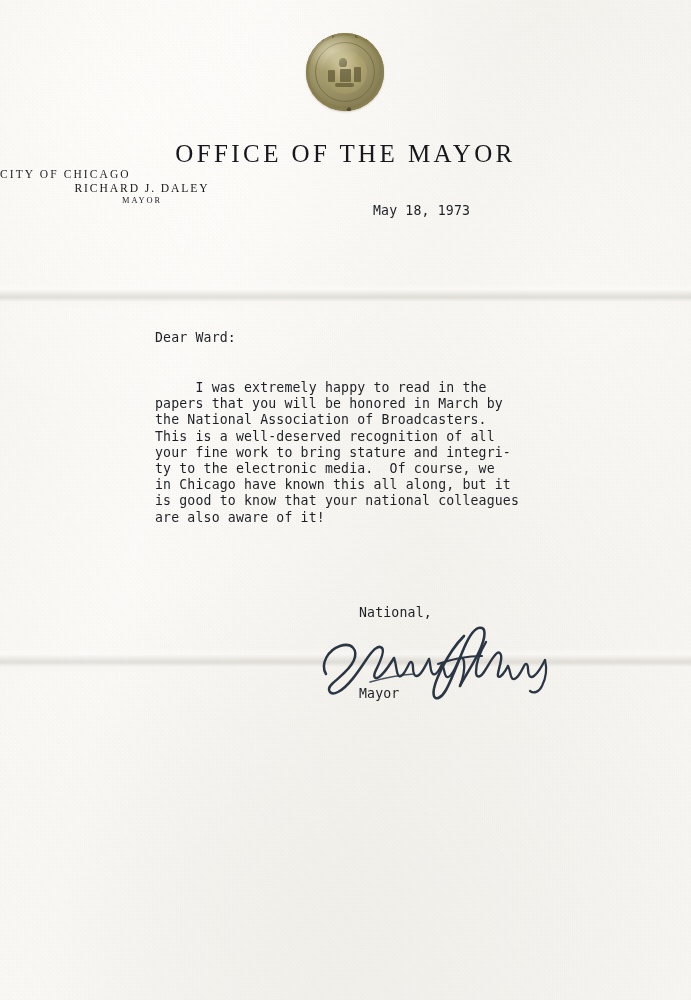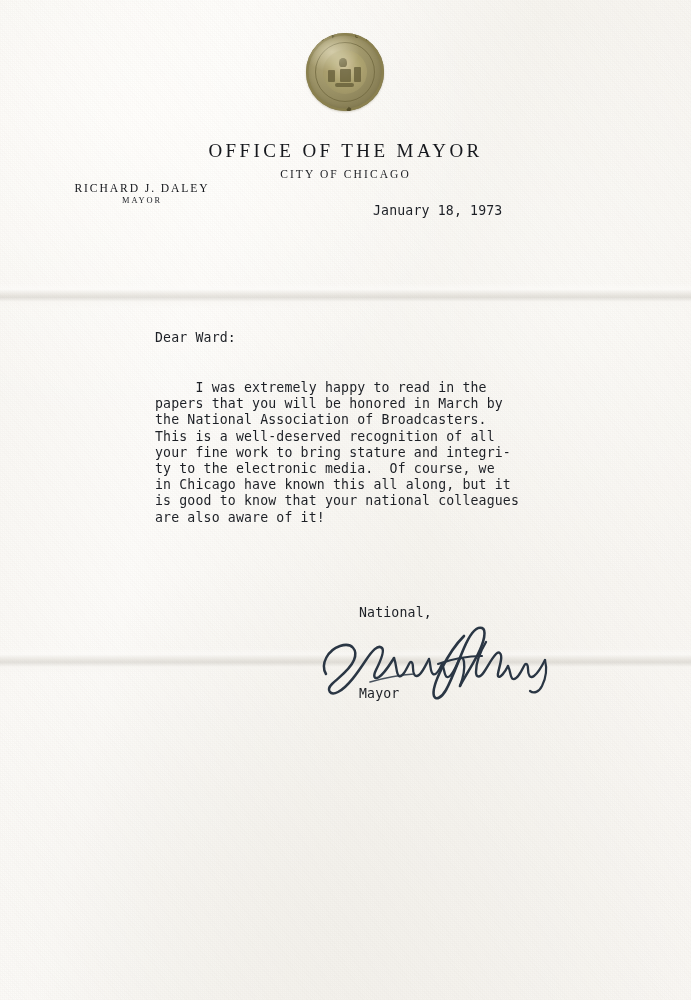--- a/index.html
+++ b/index.html
@@ -136,31 +136,31 @@
   }
 
   
   .office-title {
     position: absolute;
     left: 0;
     top: 140px;
     width: 691px;
     text-align: center;
     font-family: "Liberation Serif", serif;
-    font-size: 19px;
+    font-size: 25px;
     letter-spacing: 3.4px;
     color: #16181d;
     white-space: nowrap;
   }
   .city-sub {
     position: absolute;
     left: 0;
     top: 168px;
     width: 691px;
-    text-align: center;
+    text-align: left;
     font-family: "Liberation Serif", serif;
     font-size: 11.5px;
     letter-spacing: 2.1px;
     color: #1b1d22;
     white-space: nowrap;
   }
   .mayor-name {
     position: absolute;
     left: 36px;
     top: 182px;
@@ -285,21 +285,21 @@
         </div>
       <div class="seal-gloss"></div>
     </div>
   </div>
 
   <div class="office-title">OFFICE OF THE MAYOR</div>
   <div class="city-sub">CITY OF CHICAGO</div>
   <div class="mayor-name">RICHARD J. DALEY</div>
   <div class="mayor-role">MAYOR</div>
 
-  <div class="tw date-line">January 18, 1973</div>
+  <div class="tw date-line">May 18, 1973</div>
 
   <div class="tw salutation">Dear Ward:</div>
 
   <div class="tw body-para para-1">     I was extremely happy to read in the
 papers that you will be honored in March by
 the National Association of Broadcasters.
 This is a well-deserved recognition of all
 your fine work to bring stature and integri-
 ty to the electronic media.  Of course, we
 in Chicago have known this all along, but it

